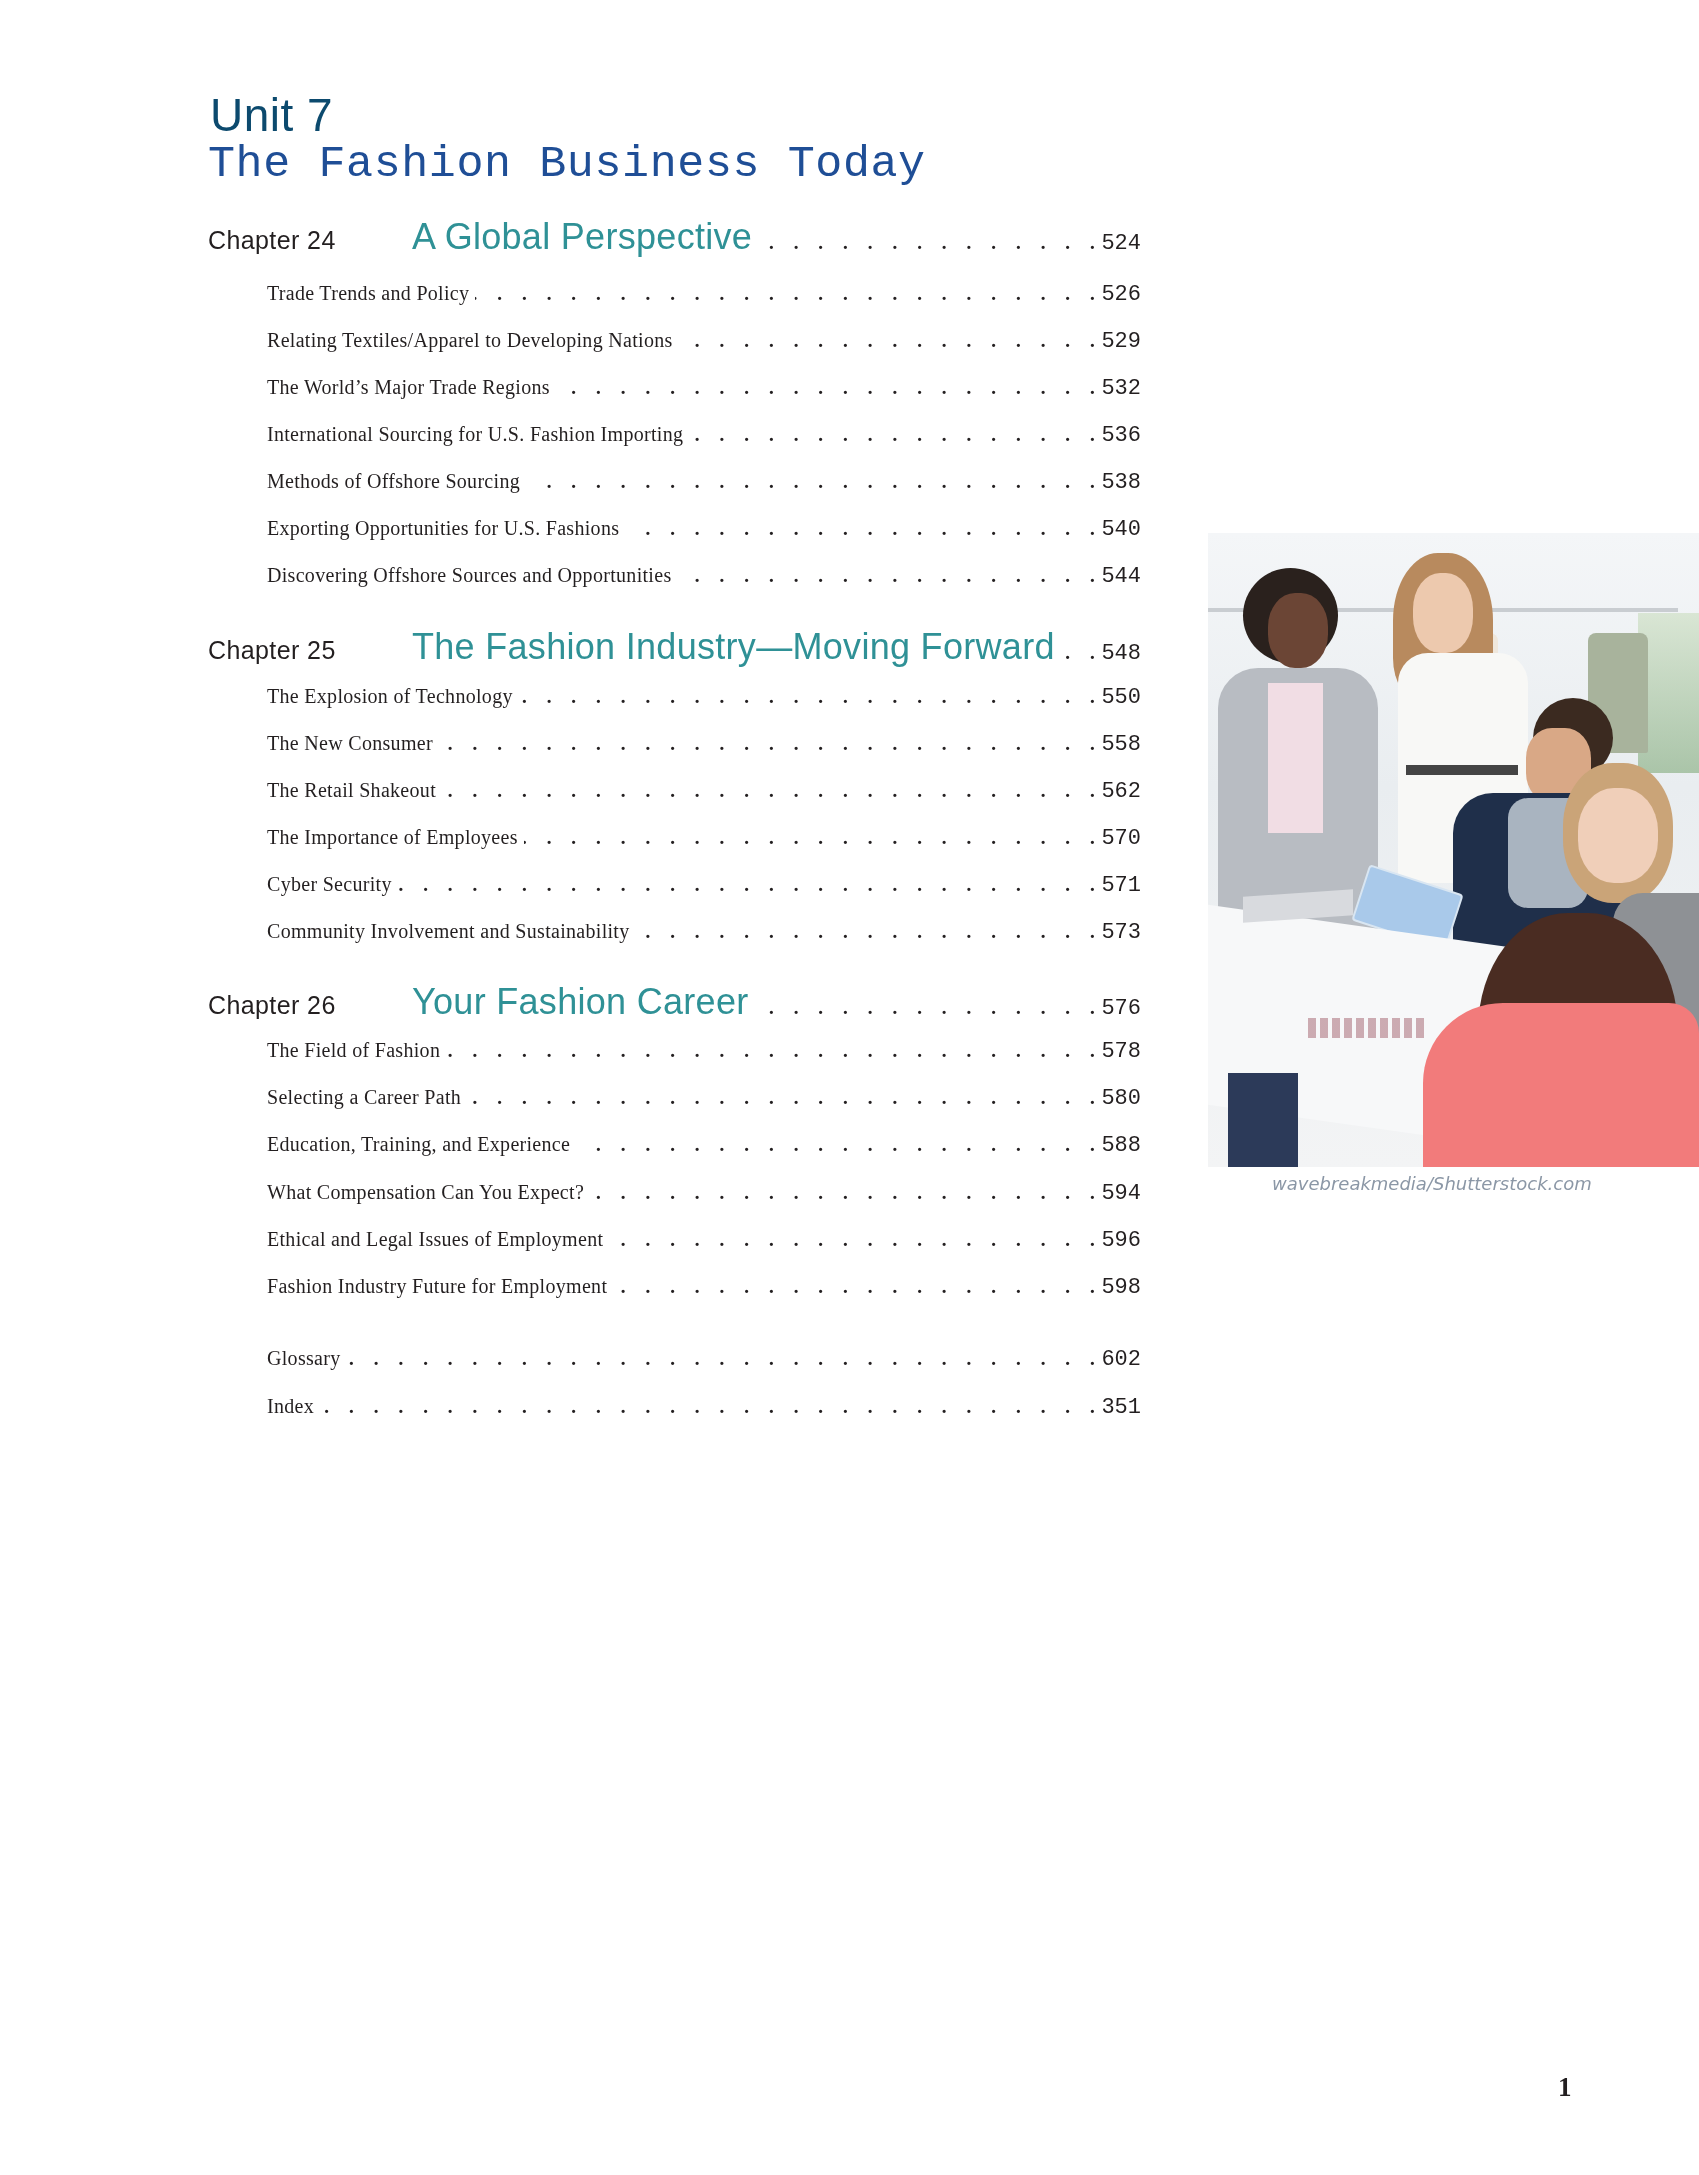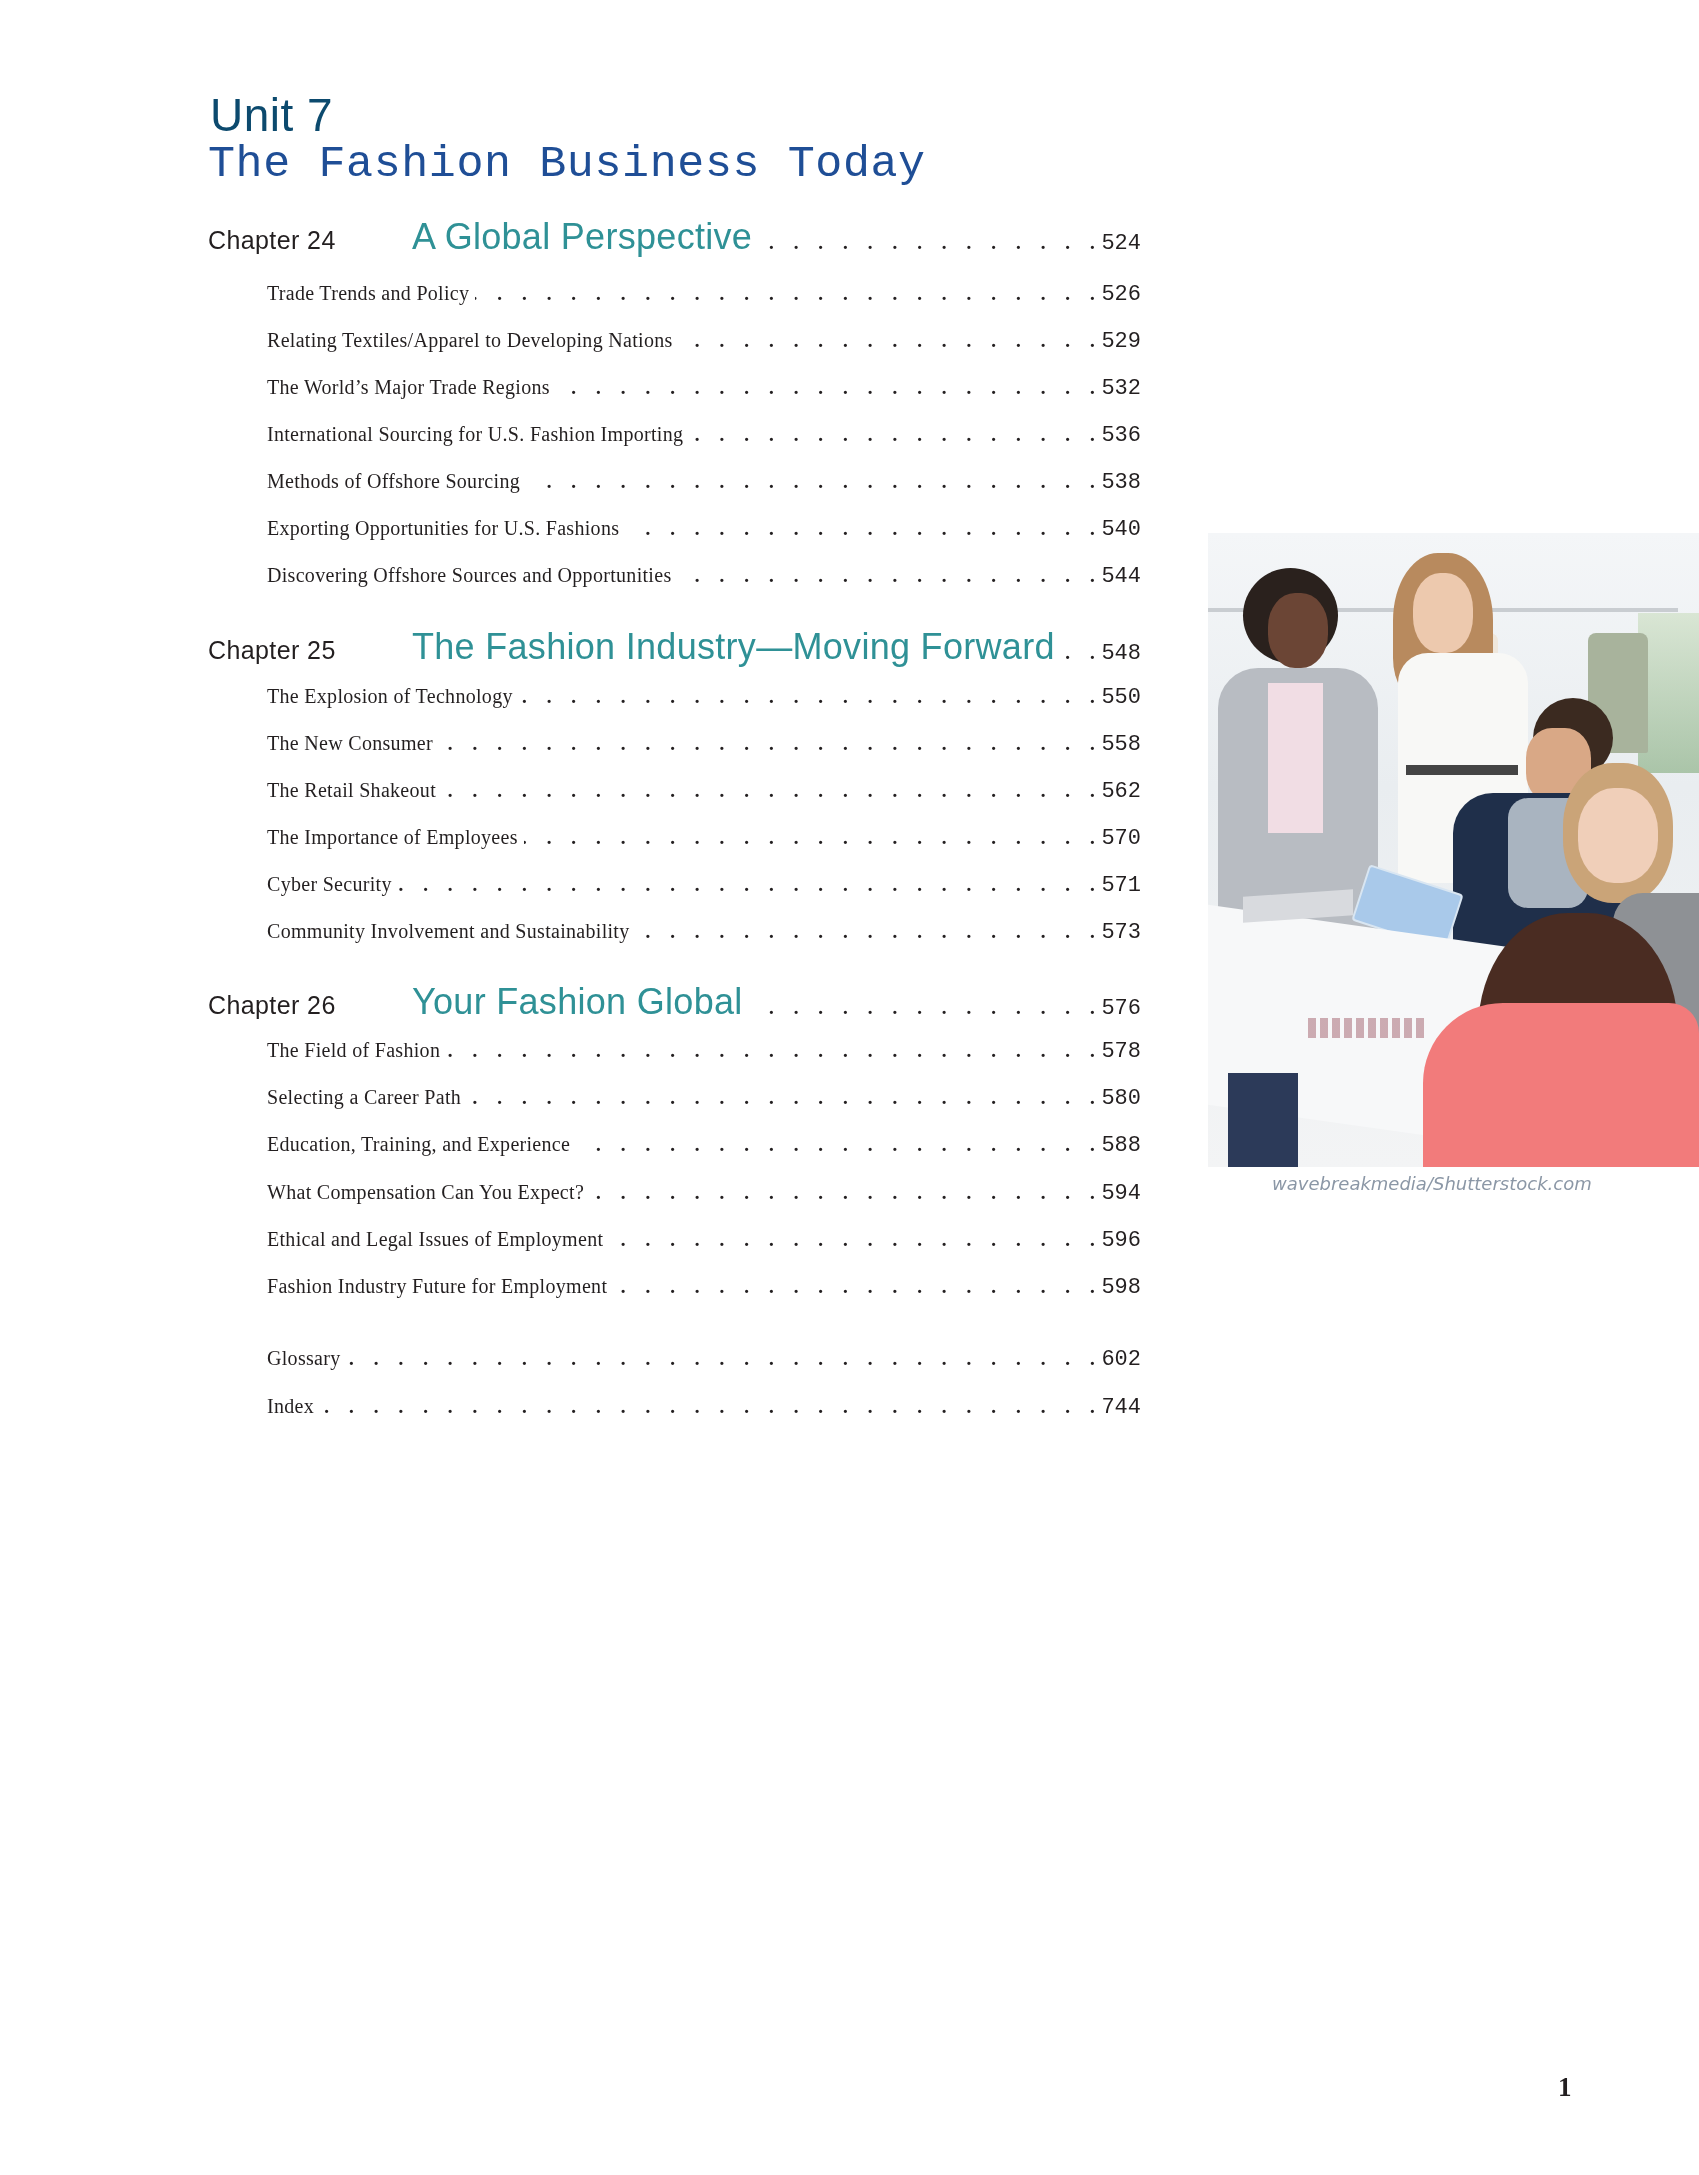--- a/index.html
+++ b/index.html
@@ -147,21 +147,21 @@
   <span class="page-num">571</span>
 </div>
 <div class="toc-row section" style="top:914px">
   <span class="sec-title">Community Involvement and Sustainability</span>
   <span class="leader">. . . . . . . . . . . . . . . . . . . . . . . . . . . . . . . . . . . . . . . . . . . . . . . . . . . . . . . . . . . . . . . . . . . . . . . .</span>
   <span class="page-num">573</span>
 </div>
 
 <div class="toc-row chapter" style="top:981px">
   <span class="ch-label">Chapter 26</span>
-  <span class="ch-title" style="color:#2f9196">Your Fashion Global</span>
+  <span class="ch-title" style="color:#2f9196">Your Fashion Career</span>
   <span class="leader">. . . . . . . . . . . . . . . . . . . . . . . . . . . . . . . . . . . . . . . . . . . . . . . . . . . . . . . . . . . . . . . . . . . . . . . .</span>
   <span class="page-num">576</span>
 </div>
 <div class="toc-row section" style="top:1033px">
   <span class="sec-title">The Field of Fashion</span>
   <span class="leader">. . . . . . . . . . . . . . . . . . . . . . . . . . . . . . . . . . . . . . . . . . . . . . . . . . . . . . . . . . . . . . . . . . . . . . . .</span>
   <span class="page-num">578</span>
 </div>
 <div class="toc-row section" style="top:1080px">
   <span class="sec-title">Selecting a Career Path</span>
@@ -190,21 +190,21 @@
 </div>
 
 <div class="toc-row section" style="top:1341px">
   <span class="sec-title">Glossary</span>
   <span class="leader">. . . . . . . . . . . . . . . . . . . . . . . . . . . . . . . . . . . . . . . . . . . . . . . . . . . . . . . . . . . . . . . . . . . . . . . .</span>
   <span class="page-num">602</span>
 </div>
 <div class="toc-row section" style="top:1389px">
   <span class="sec-title">Index</span>
   <span class="leader">. . . . . . . . . . . . . . . . . . . . . . . . . . . . . . . . . . . . . . . . . . . . . . . . . . . . . . . . . . . . . . . . . . . . . . . .</span>
-  <span class="page-num">744</span>
+  <span class="page-num">351</span>
 </div>
 
 <div class="photo" title="Group of fashion professionals around a table with tablet and sketches">
 
   <div style="left:0;top:0;width:491px;height:634px;background:linear-gradient(180deg,#f4f6f8 0%,#e9edf0 40%,#f3f4f5 100%);"></div>
   <div style="left:430px;top:80px;width:61px;height:160px;background:linear-gradient(180deg,#cfe0c6,#8fb38a);opacity:0.7;"></div>
 
   <div style="left:0;top:75px;width:470px;height:4px;background:#c9cdd1;"></div>
   <div style="left:380px;top:100px;width:60px;height:120px;background:#a8b39c;border-radius:8px 8px 2px 2px;"></div>
   <div style="left:220px;top:100px;width:70px;height:110px;background:#efe7dc;border-radius:8px;"></div>

